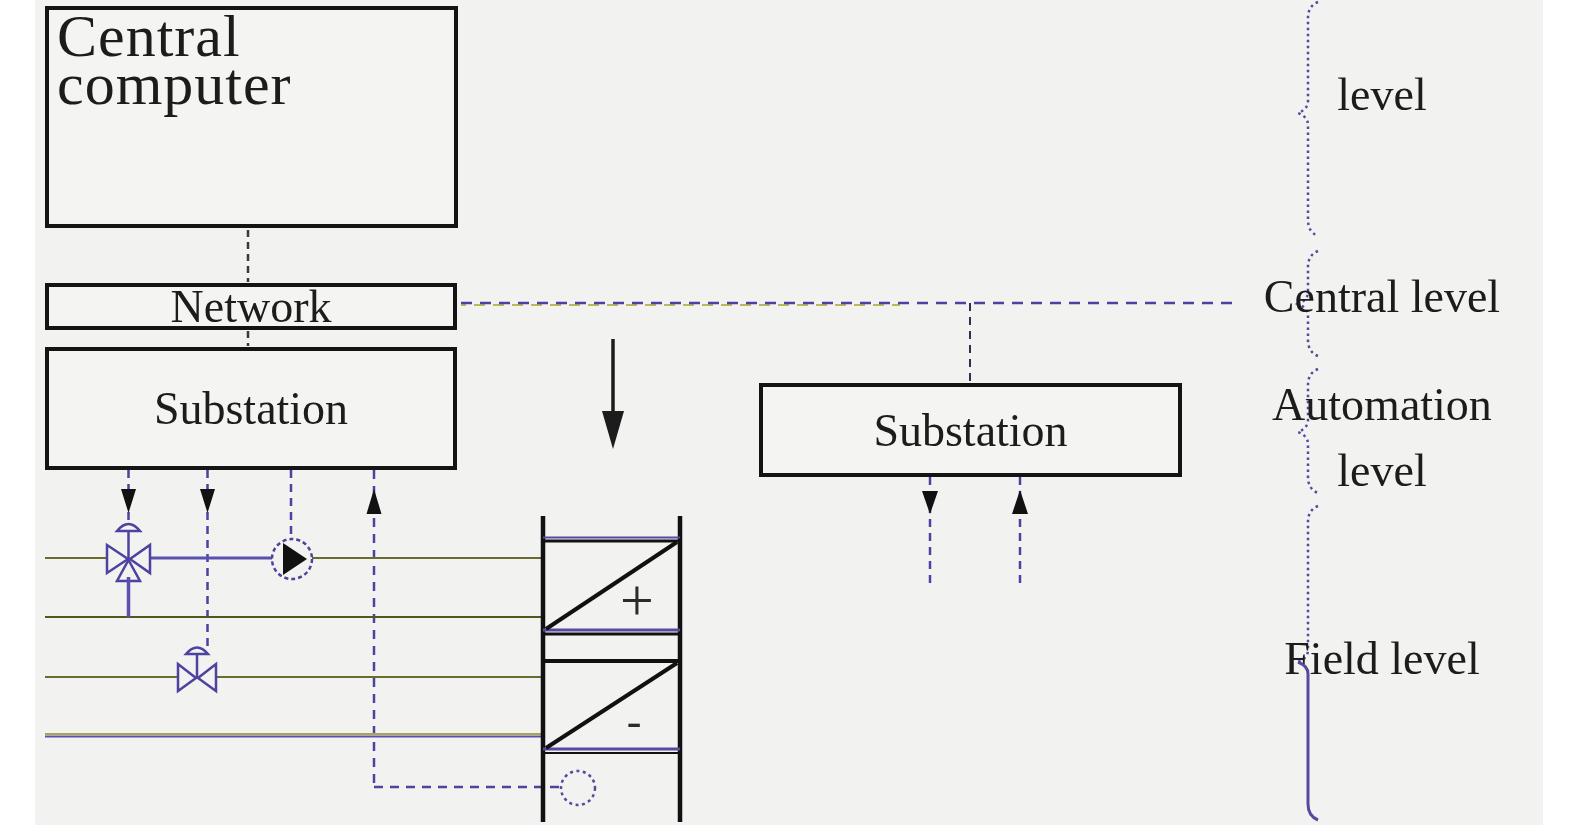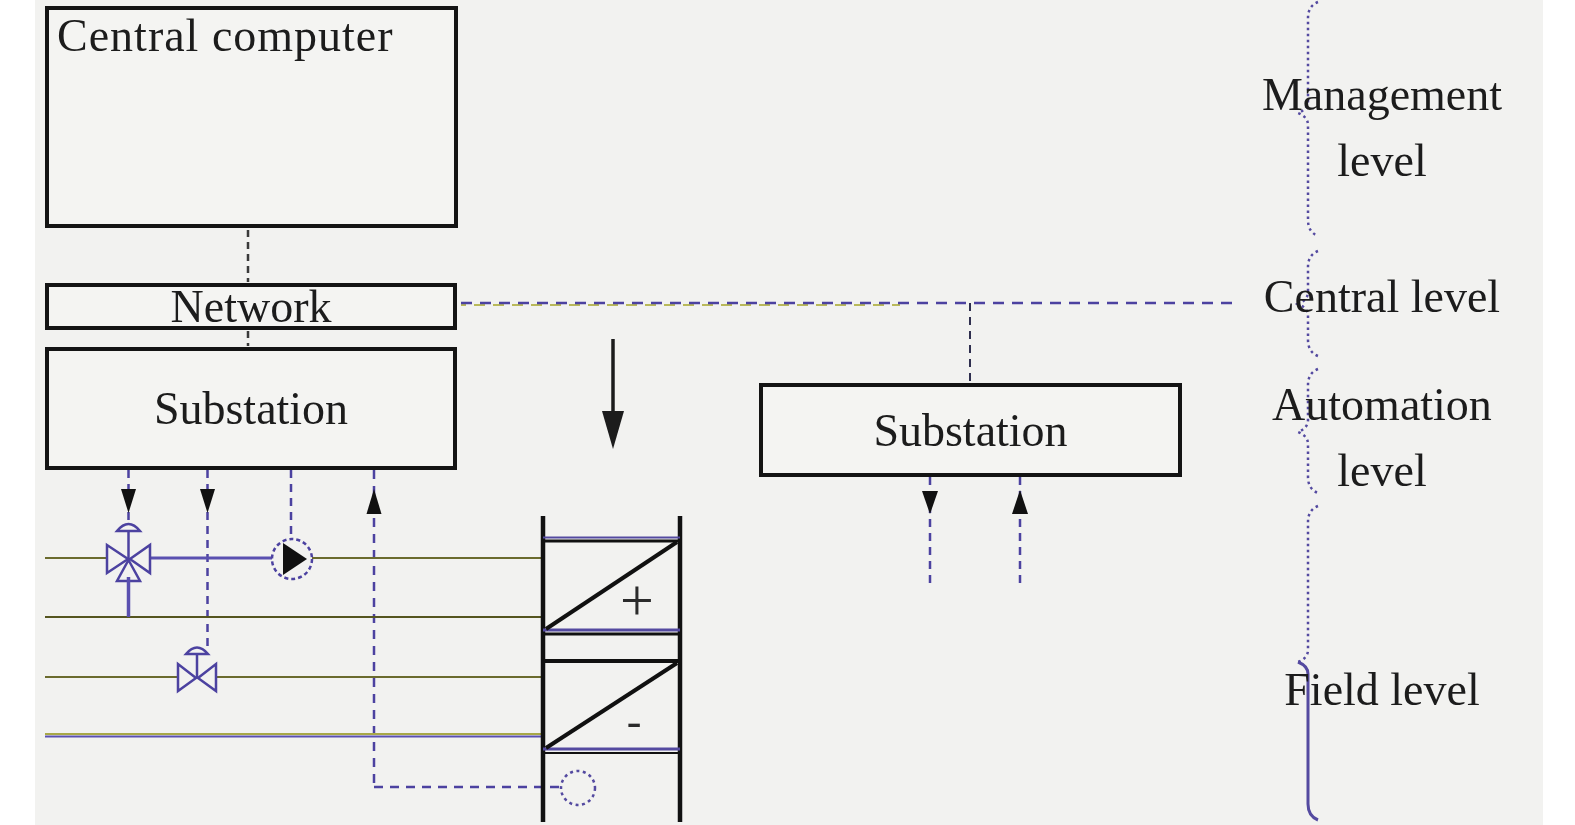--- a/index.html
+++ b/index.html
@@ -6,29 +6,29 @@
   body{font-family:"Liberation Serif", serif; background:#ffffff;}
   #canvas{position:relative;width:1575px;height:825px;background:#f2f2f0;overflow:hidden;}
   .white-strip{position:absolute;top:0;bottom:0;background:#ffffff;}
   #strip-left{left:0;width:35px;}
   #strip-right{left:1543px;right:0;}
   svg.layer{position:absolute;left:0;top:0;}
   .dbox{position:absolute;border:4px solid #141414;background:#f4f4f2;box-sizing:border-box;
         display:flex;align-items:center;justify-content:center;color:#1c1c1c;}
   .dbox .stack{display:flex;flex-direction:column;align-items:center;line-height:61px;}
   #central-computer-box{left:45px;top:6px;width:413px;height:222px;justify-content:flex-start;align-items:flex-start;}
-  #central-computer-box .box-title{font-size:46px;letter-spacing:1px;margin:2px 2px 0 8px;line-height:48px;}
+  #central-computer-box .box-title{font-size:60px;letter-spacing:1px;margin:2px 2px 0 8px;line-height:48px;}
   #network-box{left:45px;top:283px;width:412px;height:47px;font-size:46px;}
   #substation-computer-box{left:45px;top:347px;width:412px;height:123px;font-size:46px;}
   #substation-box-right{left:759px;top:383px;width:423px;height:94px;font-size:46px;}
   .level-label{position:absolute;color:#1c1c1c;font-size:46px;line-height:66px;text-align:center;width:290px;}
   #level-management{left:1237px;top:62px;}
   #level-network{left:1207px;top:264px;width:350px;}
   #level-automation{left:1237px;top:372px;}
-  #level-field{left:1237px;top:626px;margin-top:31px;}
+  #level-field{left:1237px;top:626px;}
   .hx-sign{position:absolute;color:#2b2b2b;text-align:center;}
   #hx-plus{left:609px;top:570px;width:56px;font-size:60px;line-height:60px;}
   #hx-minus{left:612px;top:700px;width:44px;font-size:44px;line-height:44px;}
 </style>
 </head>
 <body>
 
 <div id="canvas">
 
   <div id="strip-left" class="white-strip"></div>
@@ -162,21 +162,20 @@
     <div class="stack">
       <span>Substation</span>
     </div>
   </div>
 
   <div class="dbox" id="substation-box-right">
     <span>Substation</span>
   </div>
 
   <div class="level-label" id="level-management">
-    <div>Management</div>
     <div>level</div>
   </div>
 
   <div class="level-label" id="level-network">
     <div>Central level</div>
   </div>
 
   <div class="level-label" id="level-automation">
     <div>Automation</div>
     <div>level</div>

